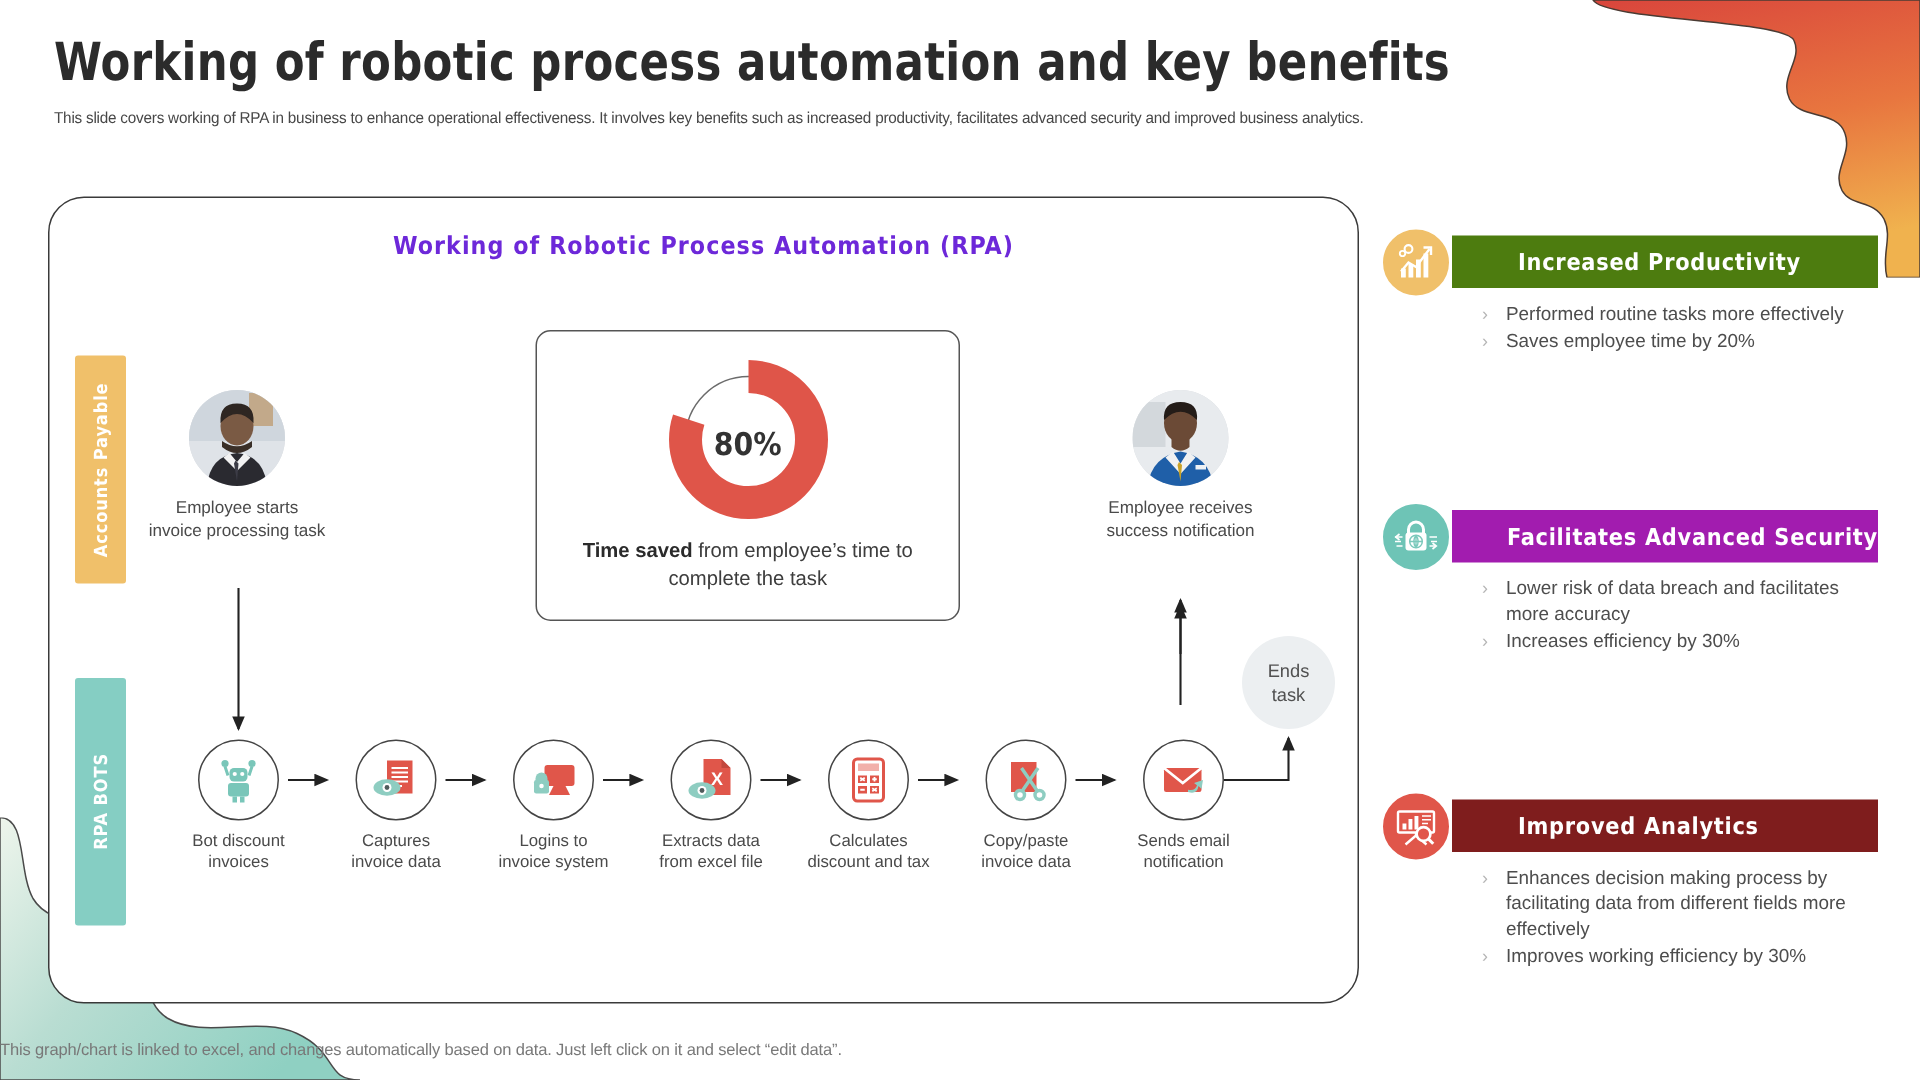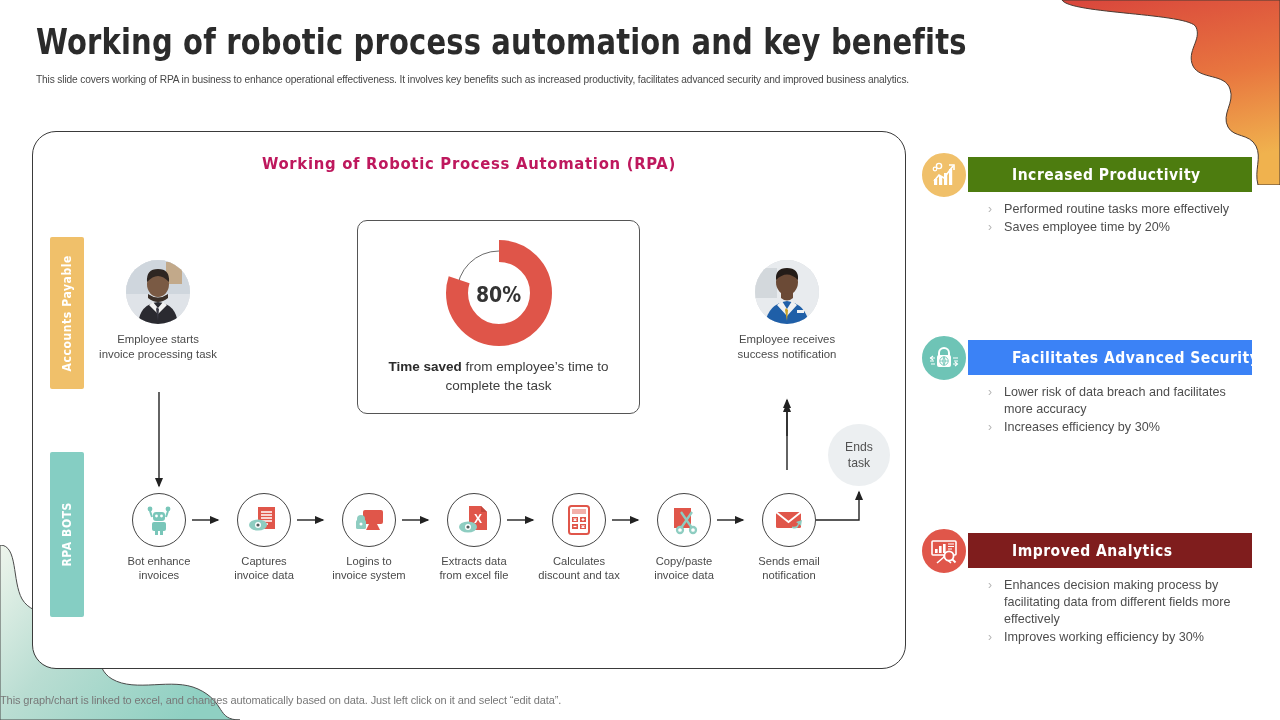--- a/index.html
+++ b/index.html
@@ -30,21 +30,21 @@
   }
 
   
   .panel {
     position:absolute; left:32px; top:131px; width:874px; height:538px;
     border:1.3px solid #3a3a3a; border-radius:24px; background:#fff;
   }
   .panel-title {
     position:absolute; left:0; right:0; top:22px; text-align:center;
     font-family:"DejaVu Sans Condensed","Liberation Sans Narrow","Liberation Sans", sans-serif;
-    font-size:16.5px; font-weight:700; color:#be185d; letter-spacing:.7px;
+    font-size:16.5px; font-weight:700; color:#6d28d9; letter-spacing:.7px;
   }
 
   
   .lane {
     position:absolute; left:50px; width:34px; border-radius:2px;
     display:flex; align-items:center; justify-content:center;
   }
   .lane span {
     writing-mode:vertical-rl; transform:rotate(180deg);
     font-family:"DejaVu Sans Condensed","Liberation Sans Narrow","Liberation Sans", sans-serif;
@@ -113,21 +113,21 @@
   .benefit ul { position:absolute; left:68px; top:44px; width:262px; list-style:none; }
   .benefit li {
     font-size:12.6px; line-height:17px; color:#4d4d4d;
     position:relative; padding-left:16px; margin-bottom:1px;
   }
   .benefit li .chev {
     position:absolute; left:0; top:0; color:#b5b5b5; font-size:12px;
   }
   .b1 { top:157px; } .b2 { top:340px; } .b3 { top:533px; }
   .c1 { background:#f0c06a; } .c2 { background:#6ec4b6; } .c3 { background:#e0564a; }
-  .bar1 { background:#4d7c0f; } .bar2 { background:#3b82f6; } .bar3 { background:#7f1d1d; }
+  .bar1 { background:#4d7c0f; } .bar2 { background:#a21caf;justify-content:flex-end; } .bar3 { background:#7f1d1d; }
 
   
   .footer {
     position:absolute; left:0; right:0; bottom:14px; text-align:left;
     font-size:11px; color:#787878; letter-spacing:-.1px;
   }
 </style>
 </head>
 <body>
 
@@ -260,21 +260,21 @@
         <path d="M8,8 L10,14 M26,8 L24,14" stroke="#79c6b9" stroke-width="2" fill="none"></path>
         <rect x="11" y="9" width="12" height="9" rx="3" fill="#79c6b9"></rect>
         <circle cx="14.5" cy="13" r="1.4" fill="#fff"></circle>
           <circle cx="19.5" cy="13" r="1.4" fill="#fff"></circle>
         <rect x="10" y="19" width="14" height="9" rx="2" fill="#79c6b9"></rect>
         <rect x="13" y="28" width="3" height="4" fill="#79c6b9"></rect>
         <rect x="18" y="28" width="3" height="4" fill="#79c6b9"></rect>
       </svg>
     </div>
     <div class="lbl">
-      <span>Bot enhance</span><br><span>invoices</span>
+      <span>Bot discount</span><br><span>invoices</span>
     </div>
   </div>
 
   <div class="step" style="left:89px;top:0">
     <div class="bubble">
       <svg width="34" height="34" viewBox="0 0 34 34">
         <rect x="11" y="4" width="17" height="22" fill="#e0564a"></rect>
         <g stroke="#fff" stroke-width="1.4">
           <path d="M14,9 H25 M14,12 H25 M14,15 H25 M14,18 H25 M14,21 H21"></path>
         </g>

